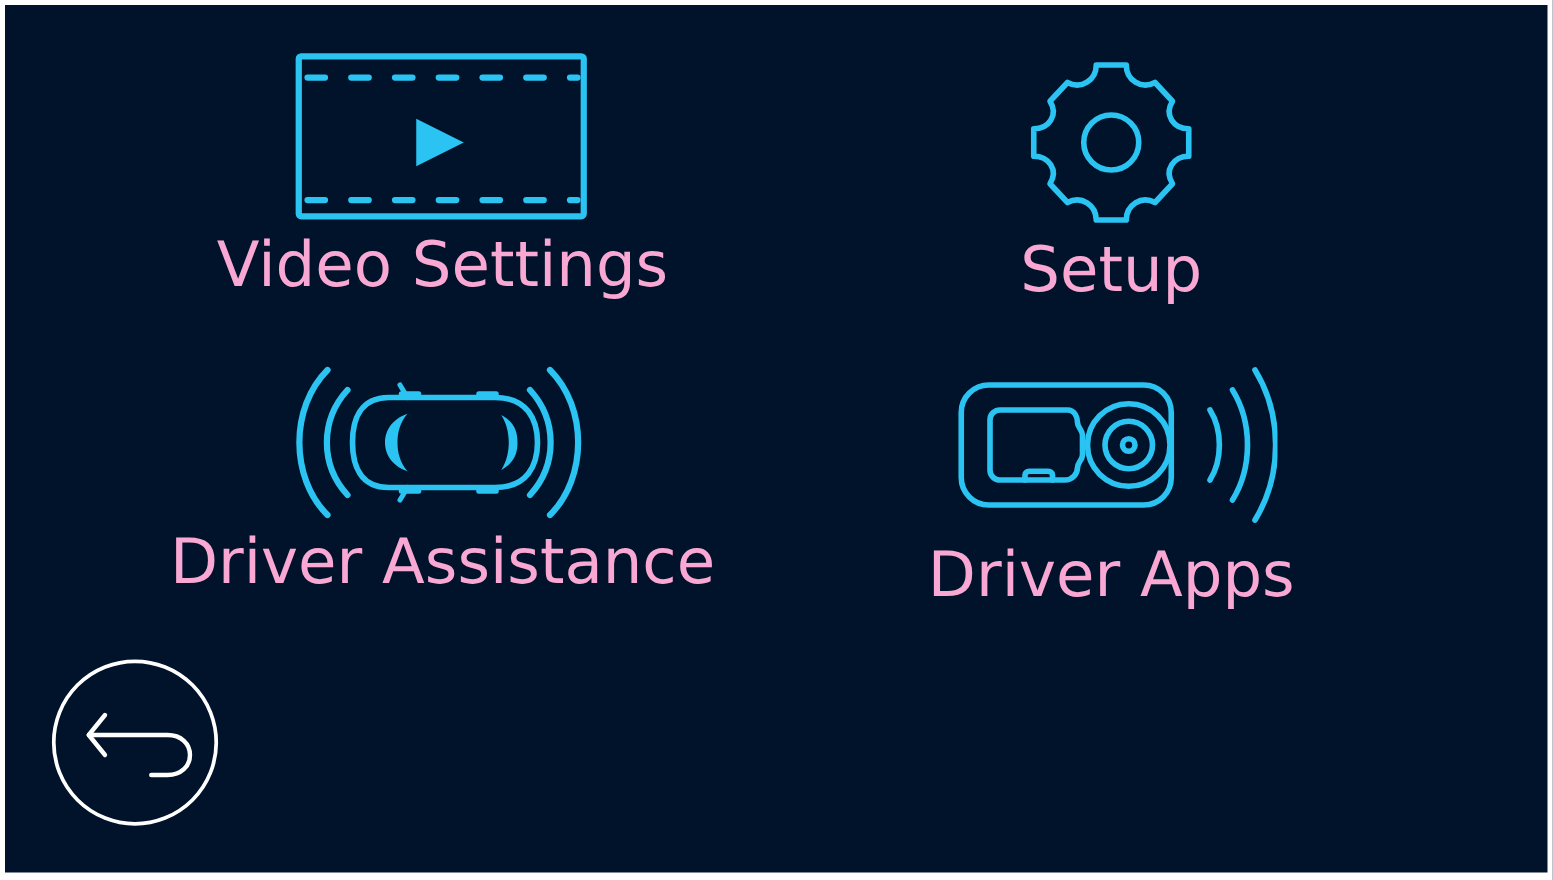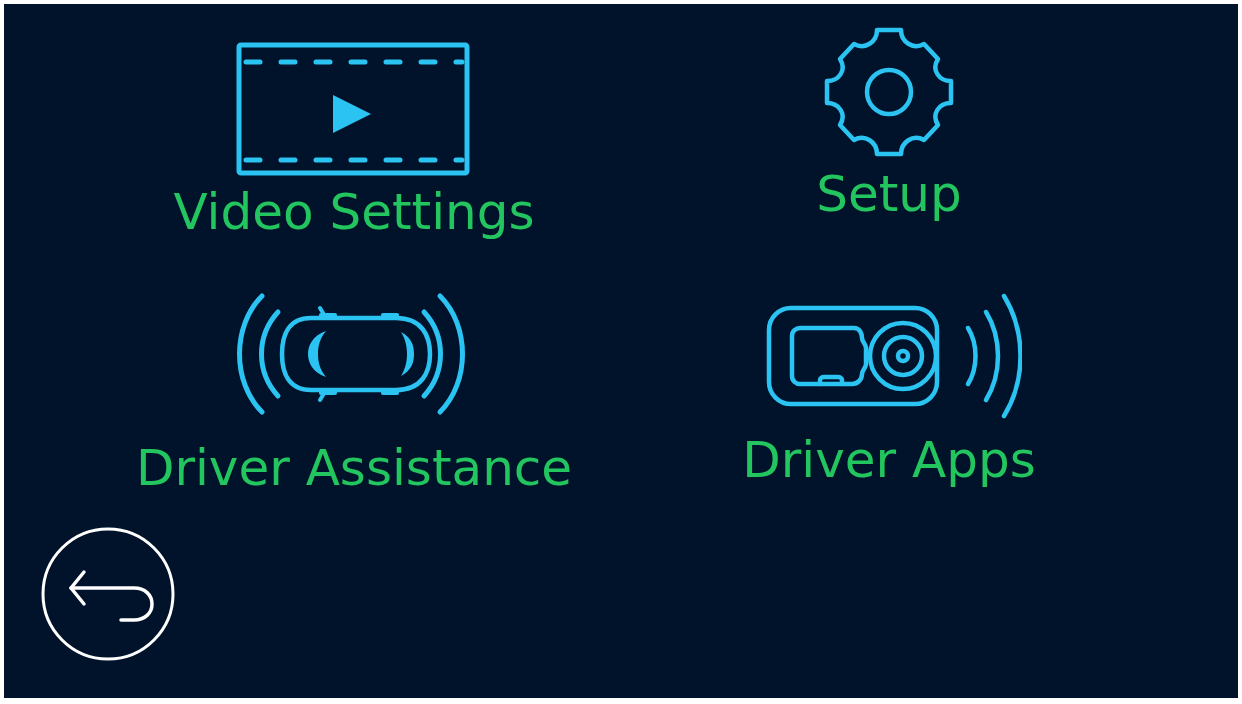--- a/index.html
+++ b/index.html
@@ -24,21 +24,21 @@
     position: absolute;
     cursor: pointer;
   }
   .tile svg { position: absolute; }
   .label {
     position: absolute;
     font-size: 50px;
     line-height: 60px;
     white-space: nowrap;
     text-align: center;
-    color: #22c55e;
+    color: #f9a8d4;
     letter-spacing: 0px;
   }
   .back-btn {
     position: absolute;
     left: 37px;
     top: 523px;
     width: 134px;
     height: 134px;
     cursor: pointer;
   }
@@ -51,21 +51,21 @@
   <div class="tile" style="left:150px; top:30px; width:400px; height:210px;">
     <svg style="left:82px; top:8px;" width="236" height="136" viewBox="0 0 236 136">
       <rect x="3" y="3" width="228" height="128" rx="2" fill="none" stroke="#2ac3f2" stroke-width="5"></rect>
       <line x1="10" y1="20" x2="226" y2="20" stroke="#2ac3f2" stroke-width="5" stroke-linecap="round" stroke-dasharray="14,21"></line>
       <line x1="10" y1="118" x2="226" y2="118" stroke="#2ac3f2" stroke-width="5" stroke-linecap="round" stroke-dasharray="14,21"></line>
       <polygon points="97,53 135,72 97,91" fill="#2ac3f2"></polygon>
     </svg>
     <div class="label" style="left:0; top:148px; width:400px;">Video Settings</div>
   </div>
 
-  <div class="tile" style="left:700px; top:12px; width:370px; height:210px;">
+  <div class="tile" style="left:700px; top:34px; width:370px; height:210px;">
     <svg style="left:115px; top:6px;" width="140" height="140" viewBox="0 0 140 140">
       <g fill="none" stroke="#2ac3f2" stroke-width="4.5" stroke-linejoin="round">
         <path d="M58,8 L82,8 C82,20 94,28 105,22 L119,37 C112,48 120,59 132,59 L132,81 C120,81 112,92 119,103 L105,118 C94,112 82,120 82,132 L58,132 C58,120 46,112 35,118 L21,103 C28,92 20,81 8,81 L8,59 C20,59 28,48 21,37 L35,22 C46,28 58,20 58,8 Z"></path>
         <circle cx="70" cy="70" r="22"></circle>
       </g>
     </svg>
     <div class="label" style="left:0; top:148px; width:370px;">Setup</div>
   </div>
 
   <div class="tile" style="left:110px; top:280px; width:480px; height:210px;">
@@ -87,21 +87,21 @@
         <rect x="93" y="27" width="18" height="6" rx="2"></rect>
         <rect x="155" y="27" width="18" height="6" rx="2"></rect>
         <rect x="93" y="103" width="18" height="6" rx="2"></rect>
         <rect x="155" y="103" width="18" height="6" rx="2"></rect>
 
         <path d="M100,45 C86,50 82,60 82,68 C82,76 86,86 100,91 C94,84 92,76 92,68 C92,60 94,52 100,45 Z"></path>
 
         <path d="M175,46 C186,52 188,60 188,68 C188,76 186,84 175,90 C180,82 181,74 181,68 C181,62 180,54 175,46 Z"></path>
       </g>
     </svg>
-    <div class="label" style="left:0; top:154px; width:480px;">Driver Assistance</div>
+    <div class="label" style="left:0; top:135px; width:480px;">Driver Assistance</div>
   </div>
 
   <div class="tile" style="left:700px; top:280px; width:370px; height:210px;">
     <svg style="left:58px; top:2px;" width="260" height="136" viewBox="0 0 260 136">
       <g fill="none" stroke="#2ac3f2" stroke-width="4.5" stroke-linecap="round" stroke-linejoin="round">
 
         <rect x="7" y="22" width="168" height="96" rx="22"></rect>
 
         <path d="M30,50 C30,45 34,42 38,42 L92,42 C98,42 100,48 100,52 C100,56 104,58 104,62 L104,78 C104,82 100,84 100,88 C100,93 96,98 90,98 L38,98 C34,98 30,95 30,90 Z"></path>
         <path d="M58,98 L58,94 C58,92 60,91 62,91 L76,91 C78,91 80,92 80,94 L80,98"></path>

